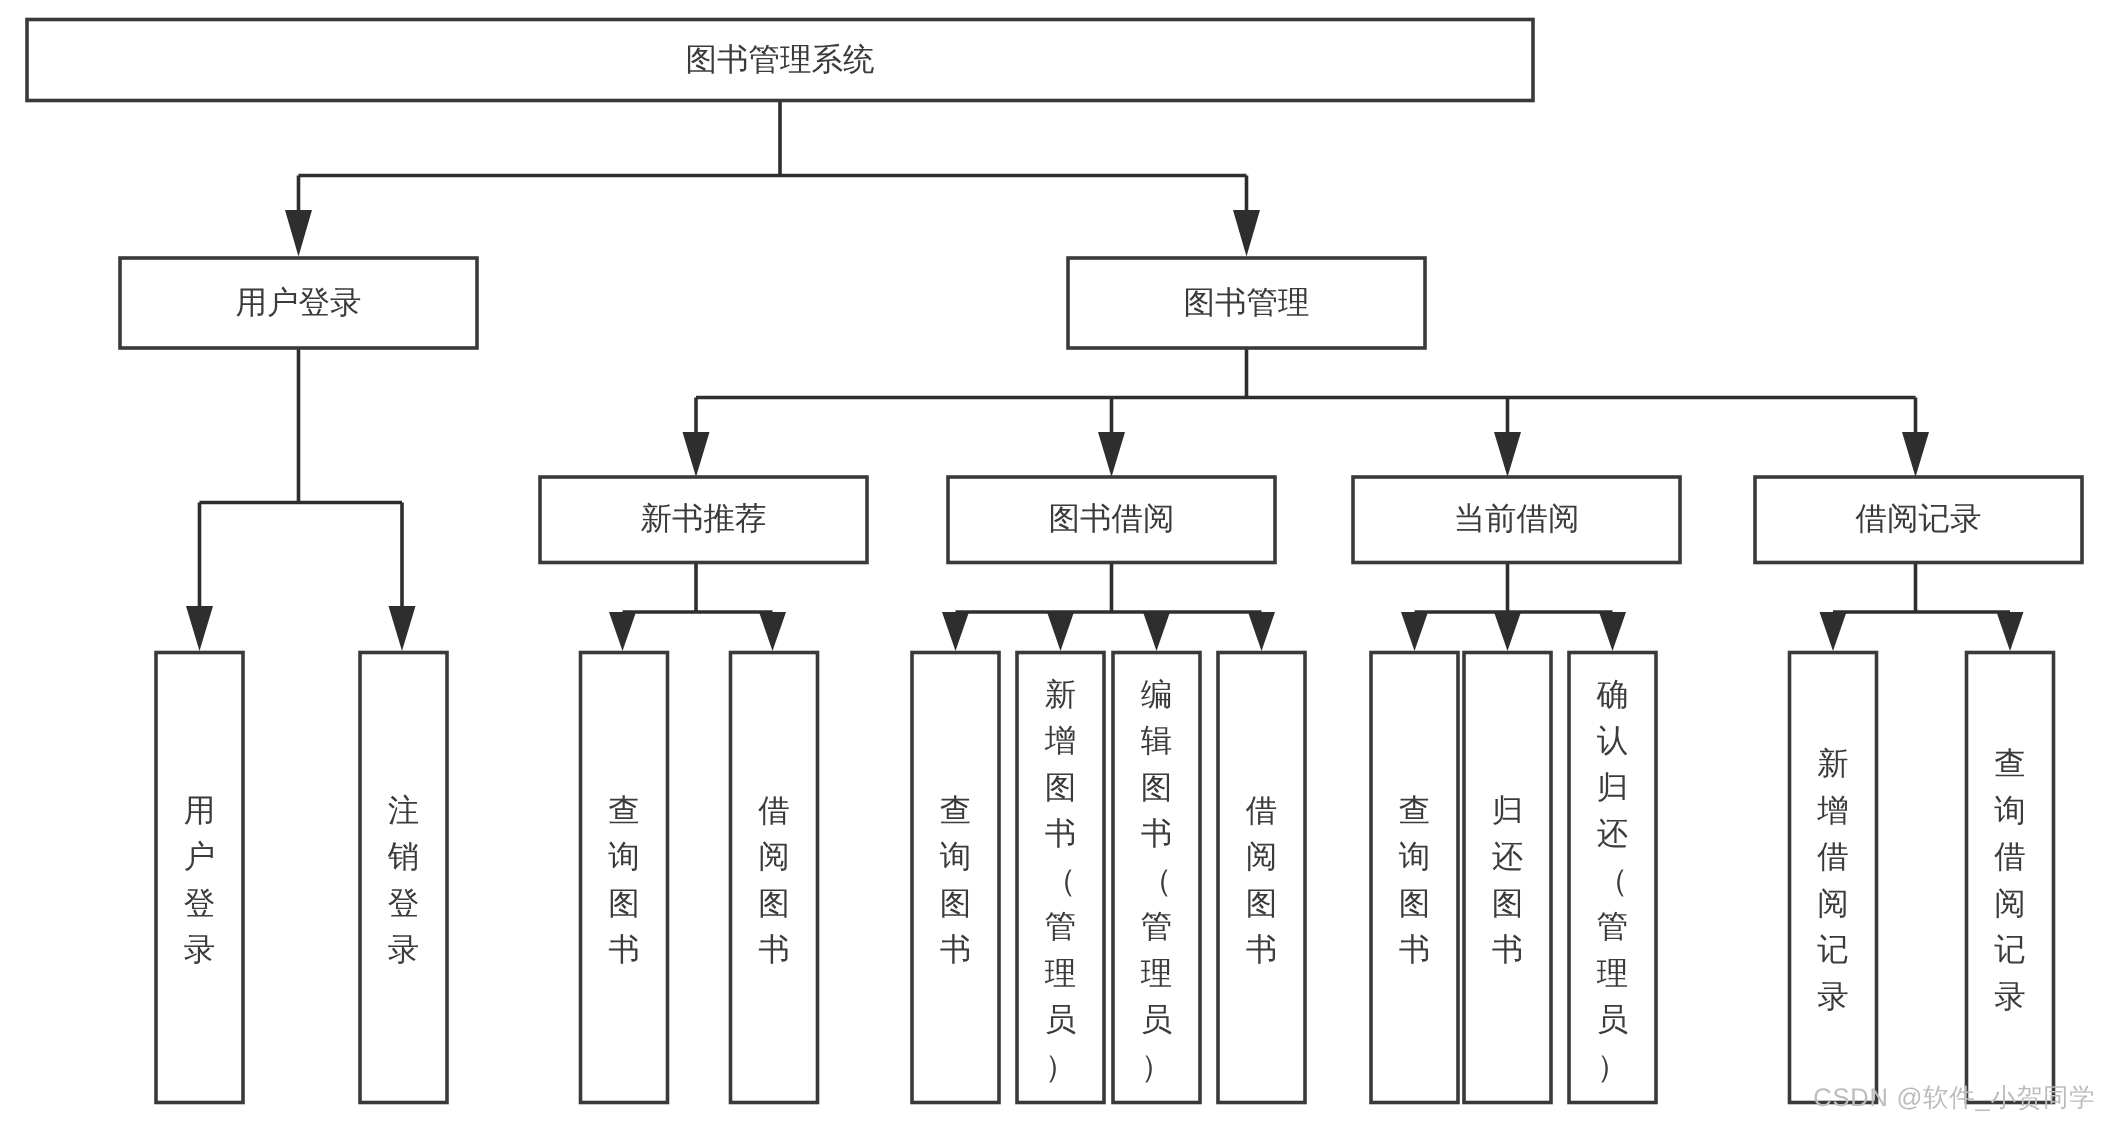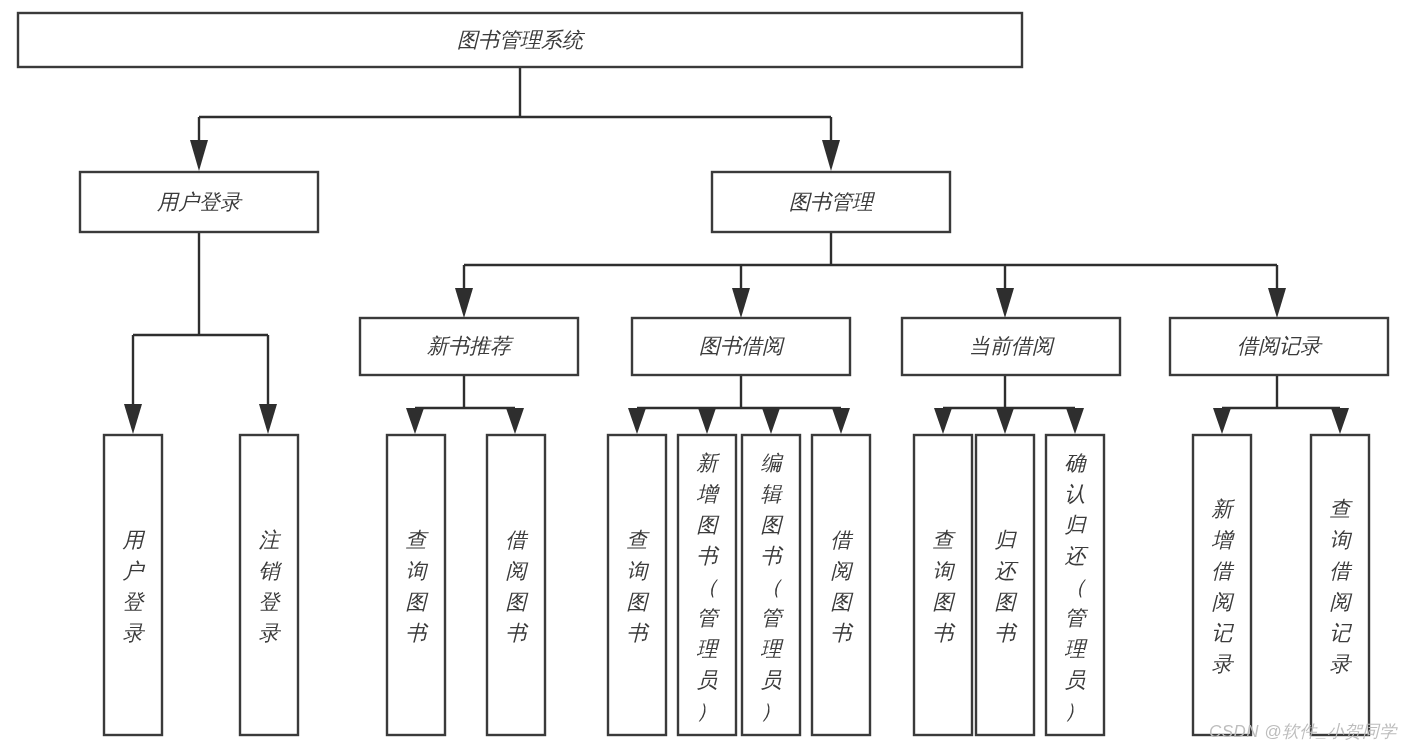--- a/index.html
+++ b/index.html
@@ -12,21 +12,20 @@
     height: 747px;
     font-family: "Liberation Sans", "DejaVu Sans", sans-serif;
     overflow: hidden;
     position: relative;
   }
   #diagram-root {
     position: absolute;
     left: 0; top: 0;
     width: 1405px;
     height: 747px;
-    font-style: italic;
   }
   svg.diagram {
     display: block;
     width: 1405px;
     height: 747px;
     background: #ffffff;
   }
   .node-box {
     fill: #ffffff;
     stroke: #3a3a3a;

